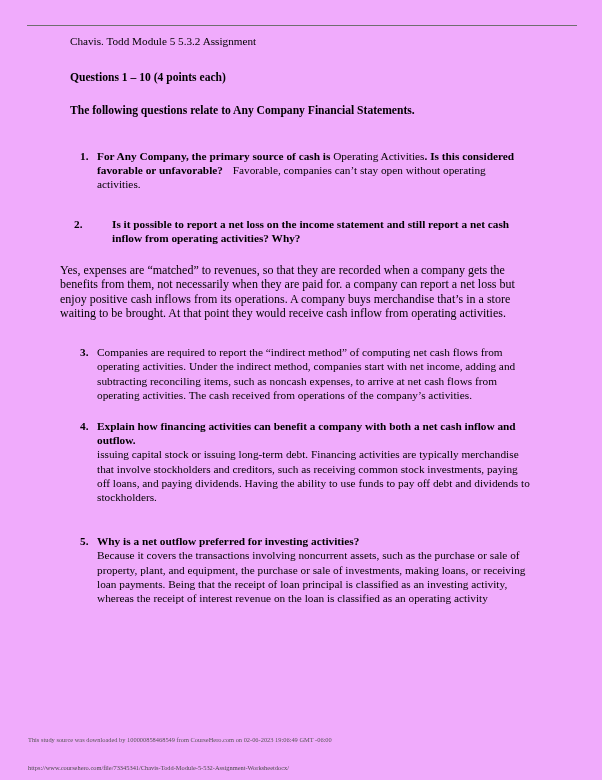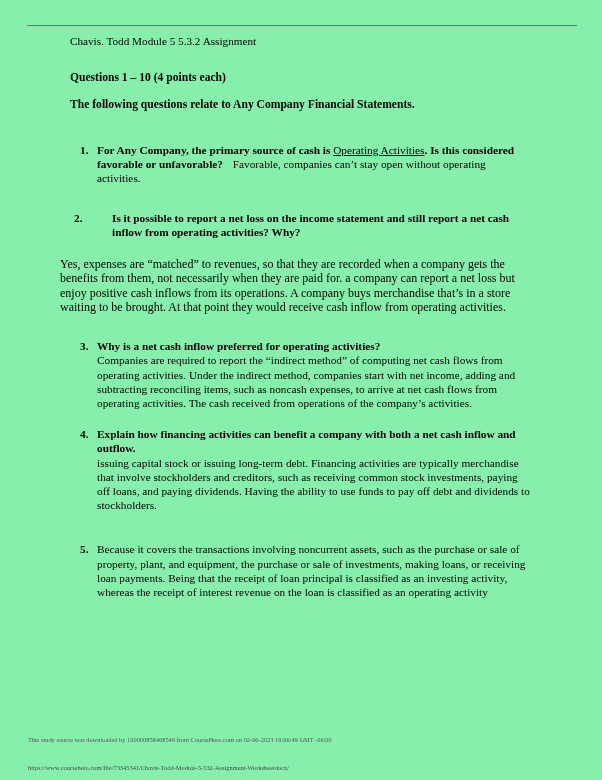--- a/index.html
+++ b/index.html
@@ -12,21 +12,21 @@
     height: 780px;
     position: relative;
     font-family: "Liberation Serif", "DejaVu Serif", serif;
     color: #000000;
     overflow: hidden;
   }
 
   .page {
     position: absolute;
     inset: 0;
-    background: #86efac;
+    background: #f0abfc;
   }
 
   
   .top-rule {
     position: absolute;
     left: 27px;
     top: 25px;
     width: 550px;
     height: 1px;
     background: #6f6f6f;
@@ -46,21 +46,21 @@
     margin-left: 10px;
     margin-bottom: 22px;
     white-space: nowrap;
   }
 
   .bold-head {
     font-size: 11.6px;
     font-weight: bold;
     line-height: 15px;
     margin-left: 10px;
-    margin-bottom: 12px;
+    margin-bottom: 18px;
     white-space: nowrap;
   }
   .bold-head.second { margin-bottom: 16px; }
 
   
   .q {
     position: relative;
     font-size: 11.3px;
     line-height: 14.2px;
   }
@@ -86,21 +86,20 @@
     top: 0;
     font-weight: bold;
   }
 
   .stem {
     font-weight: bold;
     margin-top: 40px;
   }
   .uline {
     font-weight: normal;
-    text-decoration: underline;
   }
   .ans {
     font-weight: normal;
     margin-left: 7px;
   }
   .ans-block {
     display: block;
     font-weight: normal;
   }
 
@@ -157,32 +156,32 @@
 
     <div class="q q-tab" style="margin-top:25px;">
       <span class="num">2.</span>
       <span class="stem">Is it possible to report a net loss on the income statement and still report a net cash inflow from operating activities? Why?</span>
     </div>
 
     <div class="q2-answer" style="margin-top:18px;">Yes, expenses are “matched” to revenues, so that they are recorded when a company gets the benefits from them, not necessarily when they are paid for. a company can report a net loss but enjoy positive cash inflows from its operations. A company buys merchandise that’s in a store waiting to be brought. At that point they would receive cash inflow from operating activities.</div>
 
     <div class="q q-hang" style="margin-top:25px;">
       <span class="num">3.</span>
-      <span class="stem">Why is a net cash inflow preferred for operating activities?</span>
       <span class="ans-block">Companies are required to report the “indirect method” of computing net cash flows from operating activities. Under the indirect method, companies start with net income, adding and subtracting reconciling items, such as noncash expenses, to arrive at net cash flows from operating activities. The cash received from operations of the company’s activities.</span>
     </div>
 
     <div class="q q-hang" style="margin-top:17px;">
       <span class="num">4.</span>
       <span class="stem">Explain how financing activities can benefit a company with both a net cash inflow and outflow.</span>
       <span class="ans-block">issuing capital stock or issuing long-term debt. Financing activities are typically merchandise that involve stockholders and creditors, such as receiving common stock investments, paying off loans, and paying dividends. Having the ability to use funds to pay off debt and dividends to stockholders.</span>
     </div>
 
     <div class="q q-hang" style="margin-top:30px;">
       <span class="num">5.</span>
+      <span class="stem">Why is a net outflow preferred for investing activities?</span>
       <span class="ans-block">Because it covers the transactions involving noncurrent assets, such as the purchase or sale of property, plant, and equipment, the purchase or sale of investments, making loans, or receiving loan payments. Being that the receipt of loan principal is classified as an investing activity, whereas the receipt of interest revenue on the loan is classified as an operating activity</span>
     </div>
 
   </div>
 
   <div class="footer">
     <div class="watermark">This study source was downloaded by 100000858468549 from CourseHero.com on 02-06-2023 19:06:49 GMT -06:00</div>
     <div class="url">https://www.coursehero.com/file/73345341/Chavis-Todd-Module-5-532-Assignment-Worksheetdocx/</div>
   </div>
 

